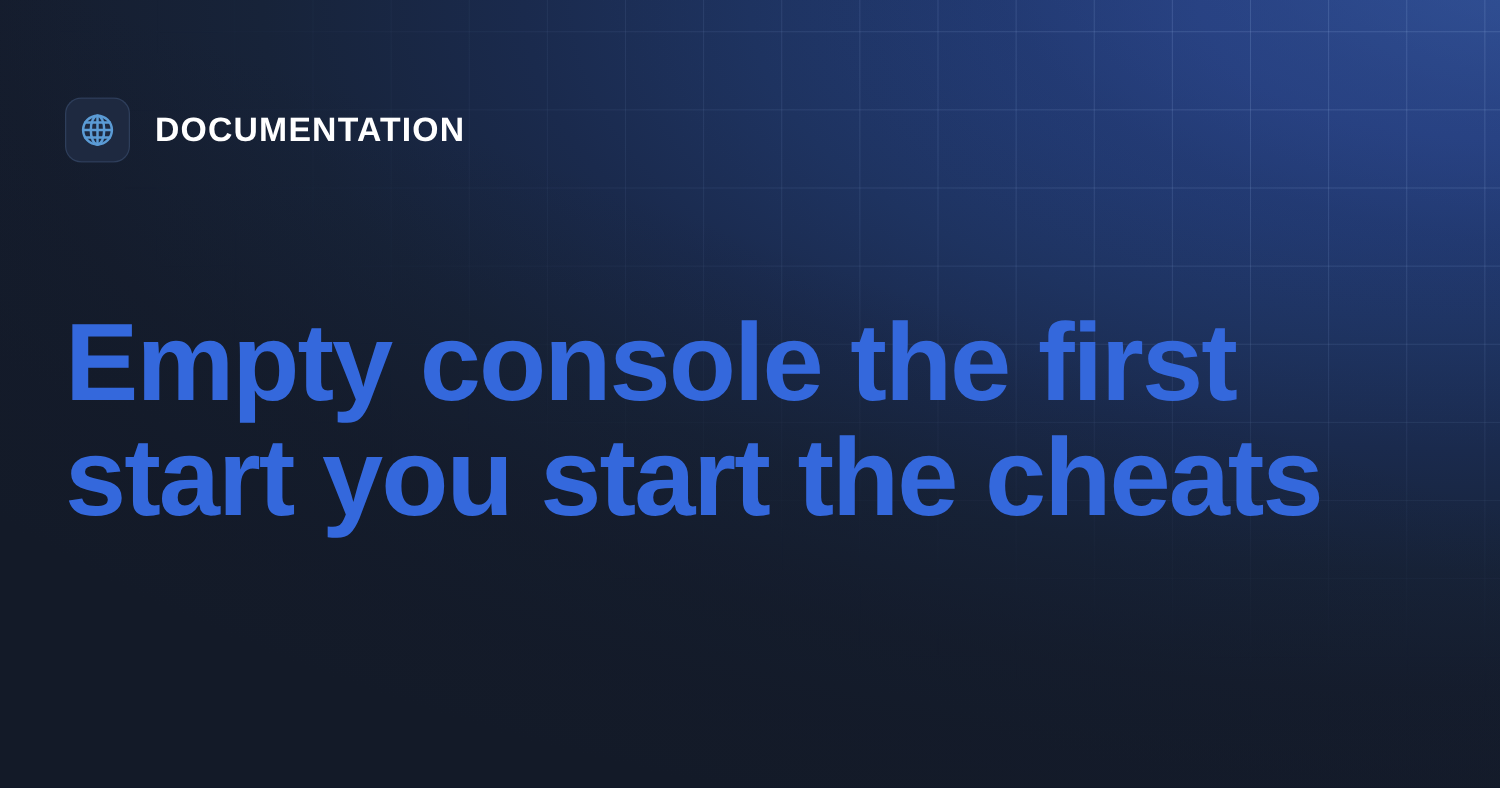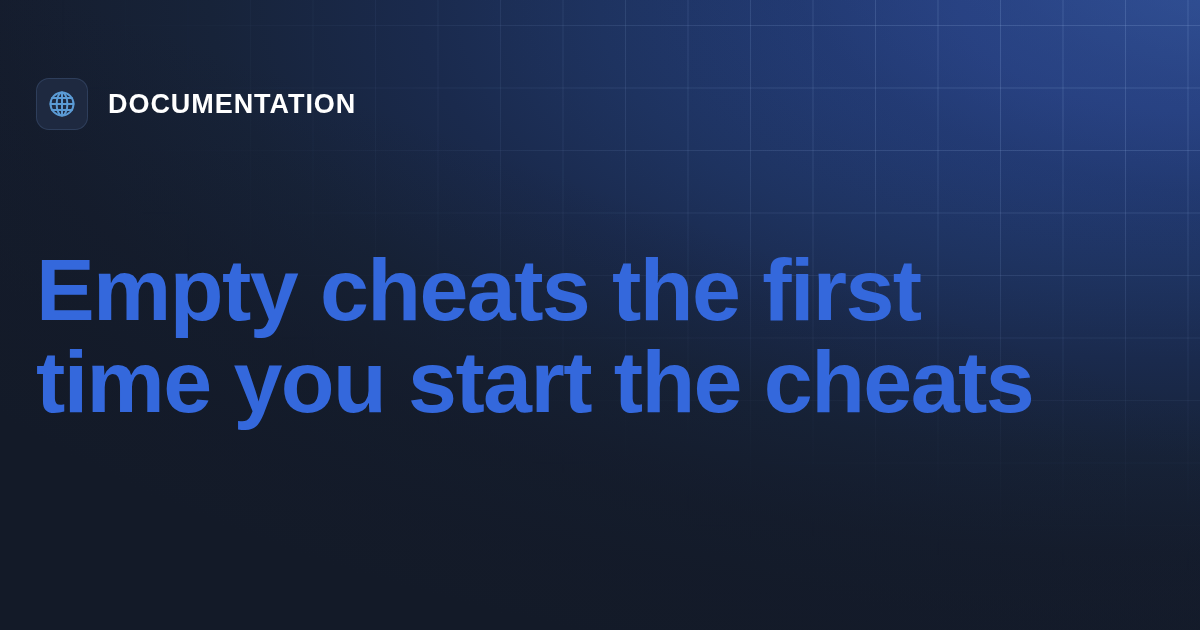--- a/index.html
+++ b/index.html
@@ -86,21 +86,21 @@
     background: linear-gradient(200deg,
         rgba(19, 26, 40, 0) 38%,
         rgba(19, 26, 40, 0.55) 72%,
         rgba(19, 26, 40, 0.9) 100%);
   }
 
   
   .content {
     position: absolute;
     inset: 0;
-    padding: 76px 80px 0 36px;
+    padding: 76px 80px 0 52px;
     border-radius: 31px;
   }
 
   .eyebrow {
     display: flex;
     align-items: center;
     gap: 20px;
     height: 56px;
   }
 
@@ -160,16 +160,16 @@
           <line x1="4.1" y1="16.8" x2="19.9" y2="16.8"></line>
           <ellipse cx="12" cy="12" rx="4.3" ry="9.2"></ellipse>
           <line x1="12" y1="2.8" x2="12" y2="21.2"></line>
         </svg>
       </span>
 
       <span class="eyebrow-label">DOCUMENTATION</span>
 
     </div>
 
-    <h1 class="headline">Empty cheats the first time you start the cheats</h1>
+    <h1 class="headline">Empty console the first start you start the cheats</h1>
 
   </div>
 </div>
 
 </body></html>

